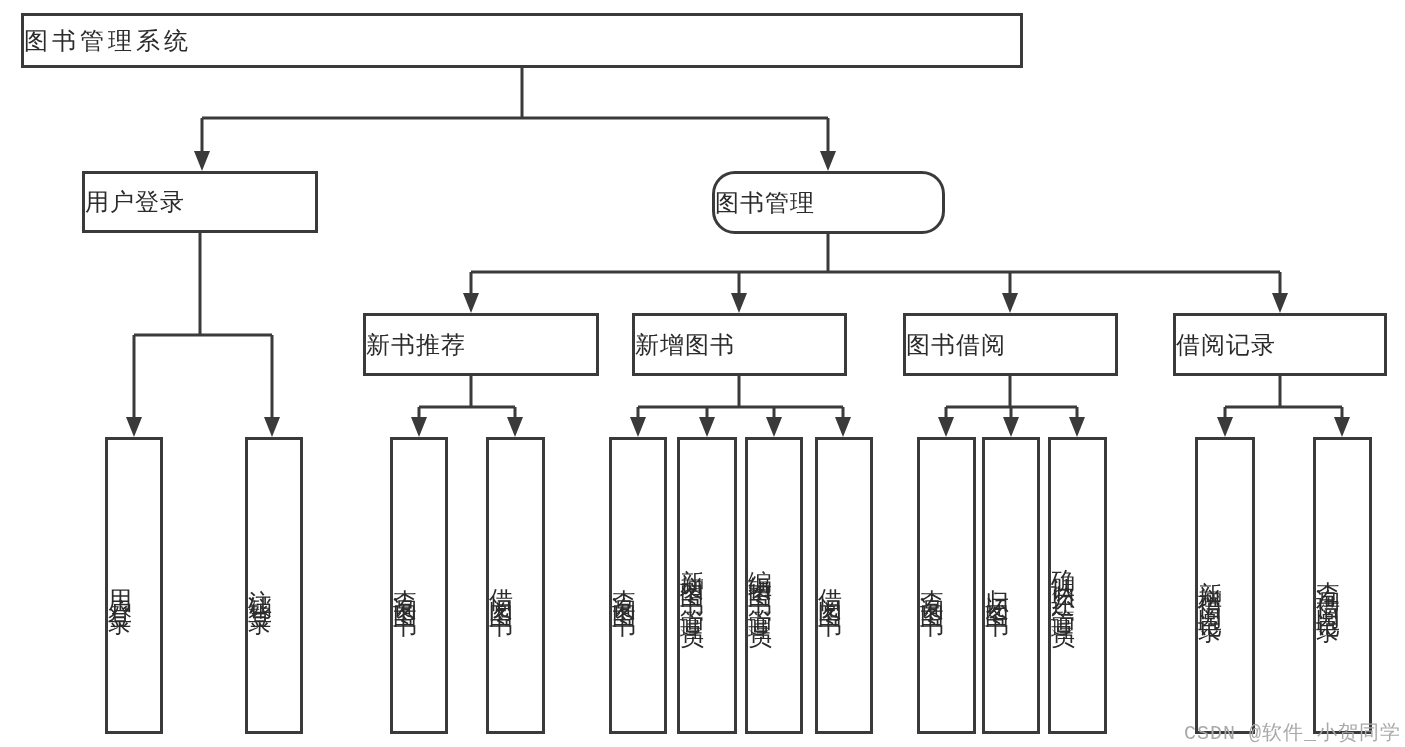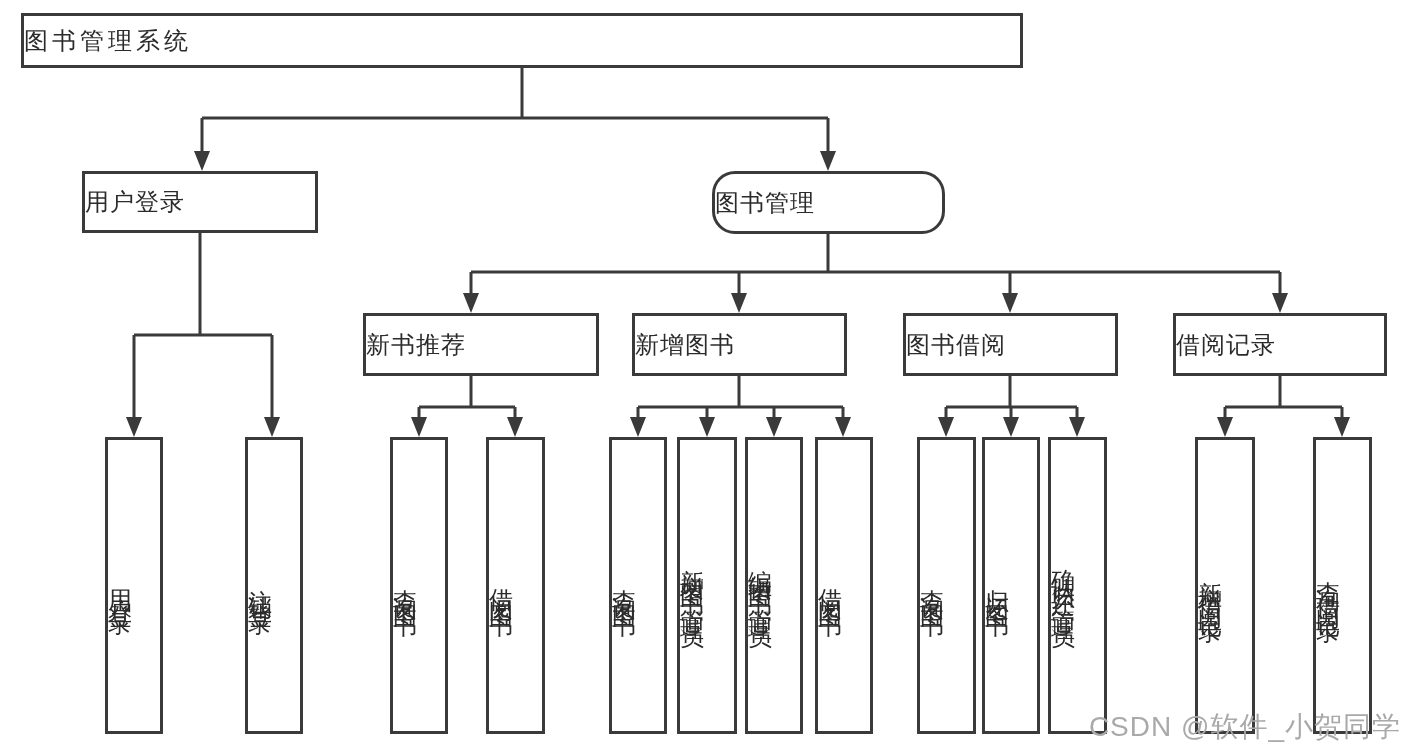--- a/index.html
+++ b/index.html
@@ -38,24 +38,25 @@
     writing-mode: vertical-rl;
     text-orientation: mixed;
     font-size: 24px;
     line-height: 1;
     letter-spacing: 8px;
   }
   .watermark {
     position: absolute;
     right: 4px;
     bottom: 1px;
-    font-size: 28px;
+    font-size: 20px;
     letter-spacing: 1px;
     color: #a9a9a9;
     white-space: nowrap;
+    font-family: Liberation Mono, monospace;
   }
 </style>
 </head>
 <body>
 
 <div class="canvas">
 
   <svg class="connectors" viewBox="0 0 1405 747" xmlns="http://www.w3.org/2000/svg">
     <g stroke="#3a3a3a" stroke-width="3" fill="none">
       <path d="M522 68 L522 118 M202 118 L828 118 M202 118 L202 154 M828 118 L828 154"></path>

